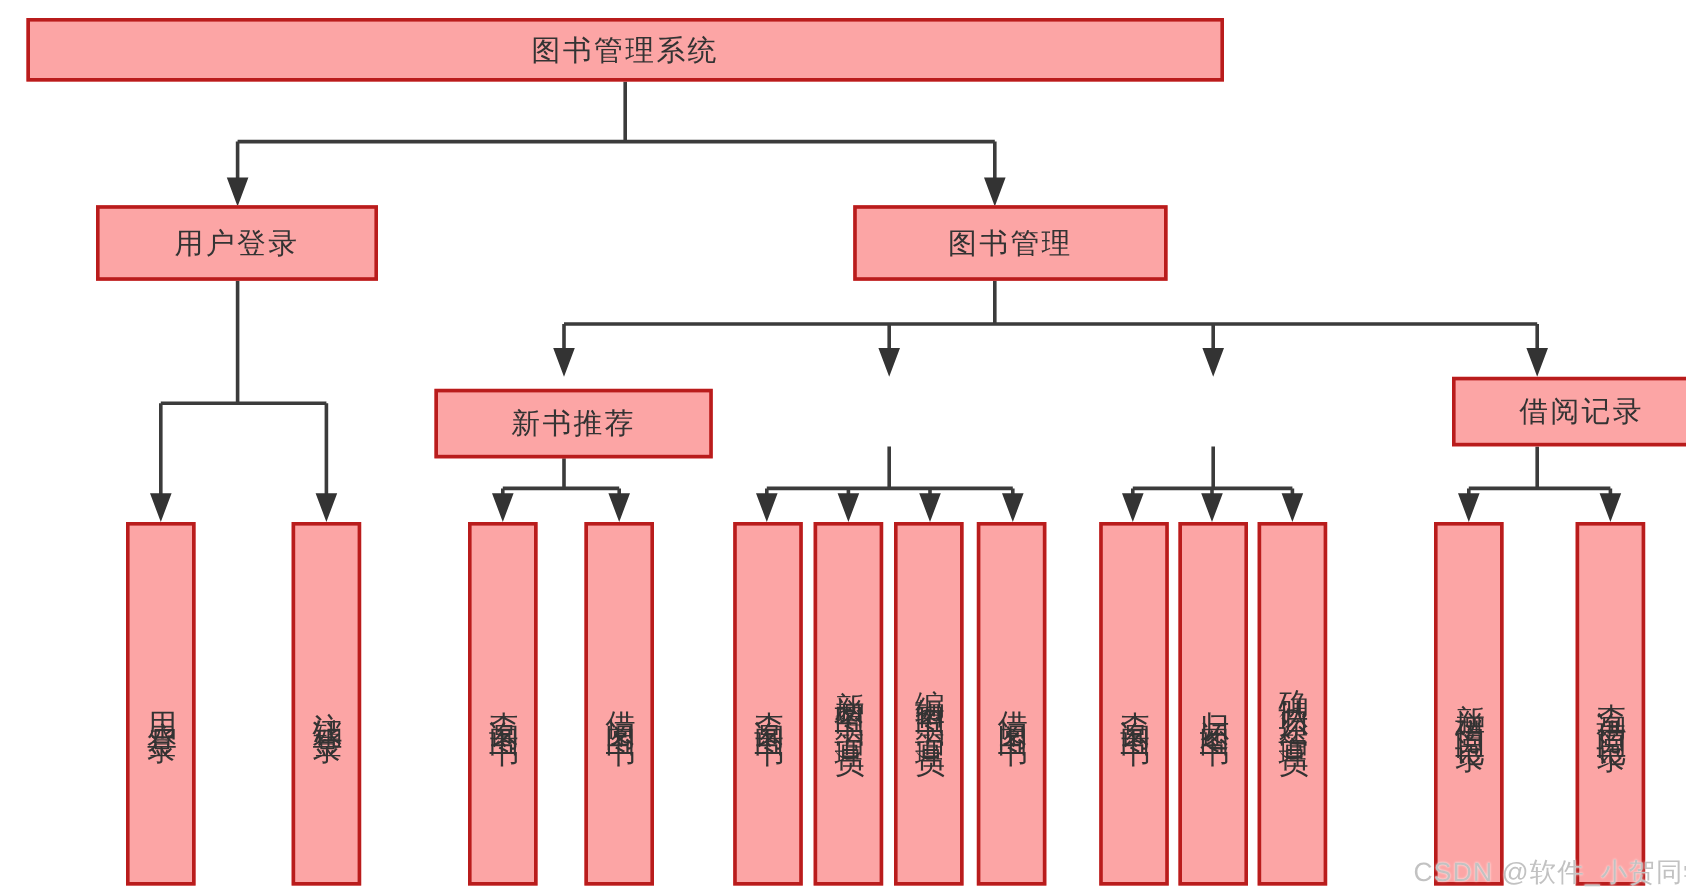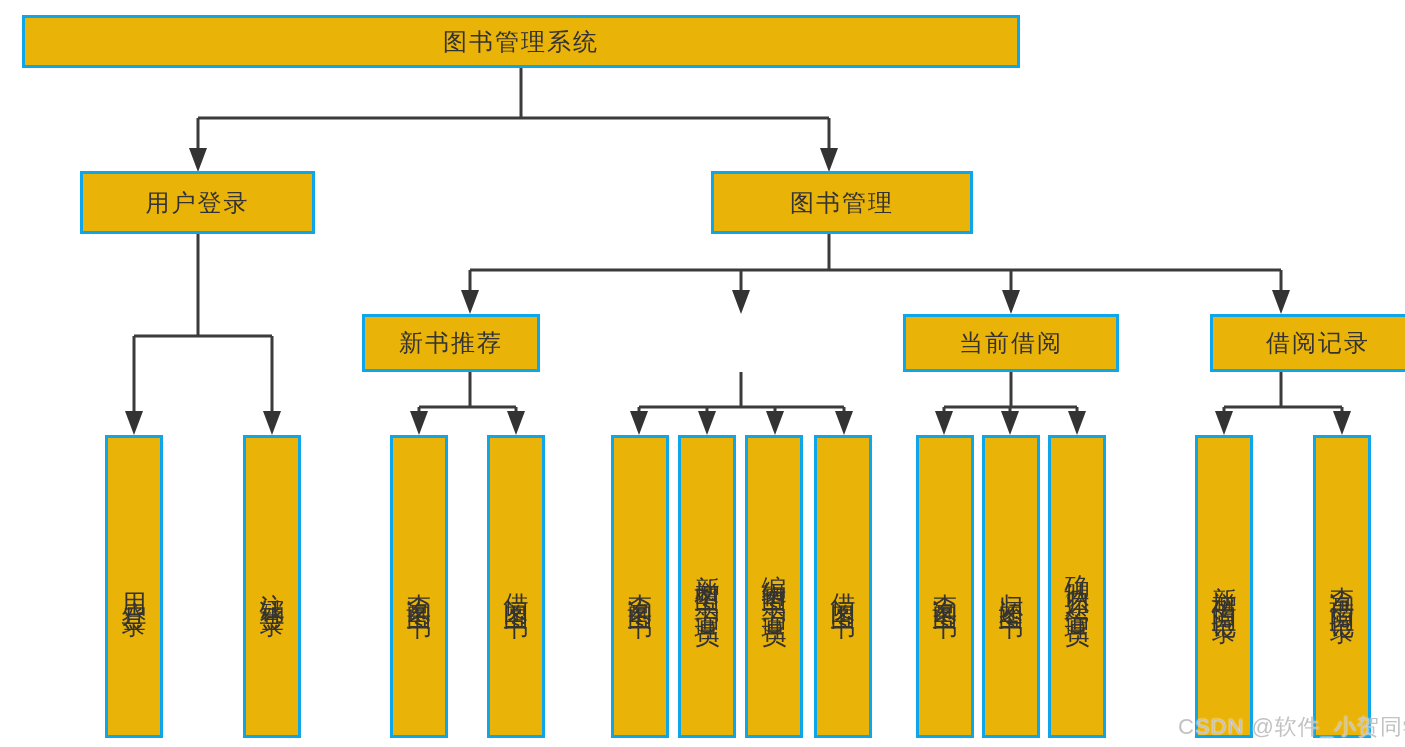--- a/index.html
+++ b/index.html
@@ -13,43 +13,43 @@
   }
   .connector-layer {
     position: absolute;
     left: 0; top: 0;
     width: 1405px; height: 747px;
     pointer-events: none;
   }
   .box {
     position: absolute;
     box-sizing: border-box;
-    border: 3px solid #0ea5e9;
-    background: #eab308;
+    border: 3px solid #b91c1c;
+    background: #fca5a5;
     display: flex;
     align-items: center;
     justify-content: center;
     color: #333333;
     font-size: 24px;
     letter-spacing: 2px;
     white-space: nowrap;
   }
   .leaf .vtext {
     writing-mode: vertical-rl;
     text-orientation: mixed;
     font-size: 25px;
     letter-spacing: 7px;
     line-height: 1;
     color: #333333;
   }
   
   .n-root    { left: 22px;   top: 15px;  width: 998px; height: 53px; }
   .n-login   { left: 80px;   top: 171px; width: 235px; height: 63px; }
   .n-mgmt    { left: 711px;  top: 171px; width: 262px; height: 63px; }
-  .n-newbook { left: 362px;  top: 314px; width: 178px; height: 58px; }
+  .n-newbook { left: 362px;  top: 324px; width: 232px; height: 58px; }
   .n-borrow  { left: 633px;  top: 314px; width: 216px; height: 58px; }
   .n-current { left: 903px;  top: 314px; width: 216px; height: 58px; }
   .n-records { left: 1172px; top: 314px; width: 216px; height: 58px; margin-left: 38px; }
   .leaf { top: 435px; width: 58px; height: 303px; }
   .l-a1 { left: 105px; }  .l-a2 { left: 243px; }
   .l-b1 { left: 390px; }  .l-b2 { left: 487px; }
   .l-c1 { left: 611px; }  .l-c2 { left: 678px; }  .l-c3 { left: 745px; }  .l-c4 { left: 814px; }
   .l-d1 { left: 916px; }  .l-d2 { left: 982px; }  .l-d3 { left: 1048px; }
   .l-e1 { left: 1195px; } .l-e2 { left: 1313px; }
   .watermark {
@@ -98,23 +98,20 @@
   <div class="box n-login">
     <span>用户登录</span>
   </div>
   <div class="box n-mgmt">
     <span>图书管理</span>
   </div>
 
   <div class="box n-newbook">
     <span>新书推荐</span>
   </div>
-  <div class="box n-current">
-    <span>当前借阅</span>
-  </div>
   <div class="box n-records">
     <span>借阅记录</span>
   </div>
 
   <div class="box leaf l-a1">
     <span class="vtext">用户登录</span>
   </div>
   <div class="box leaf l-a2">
     <span class="vtext">注销登录</span>
   </div>

